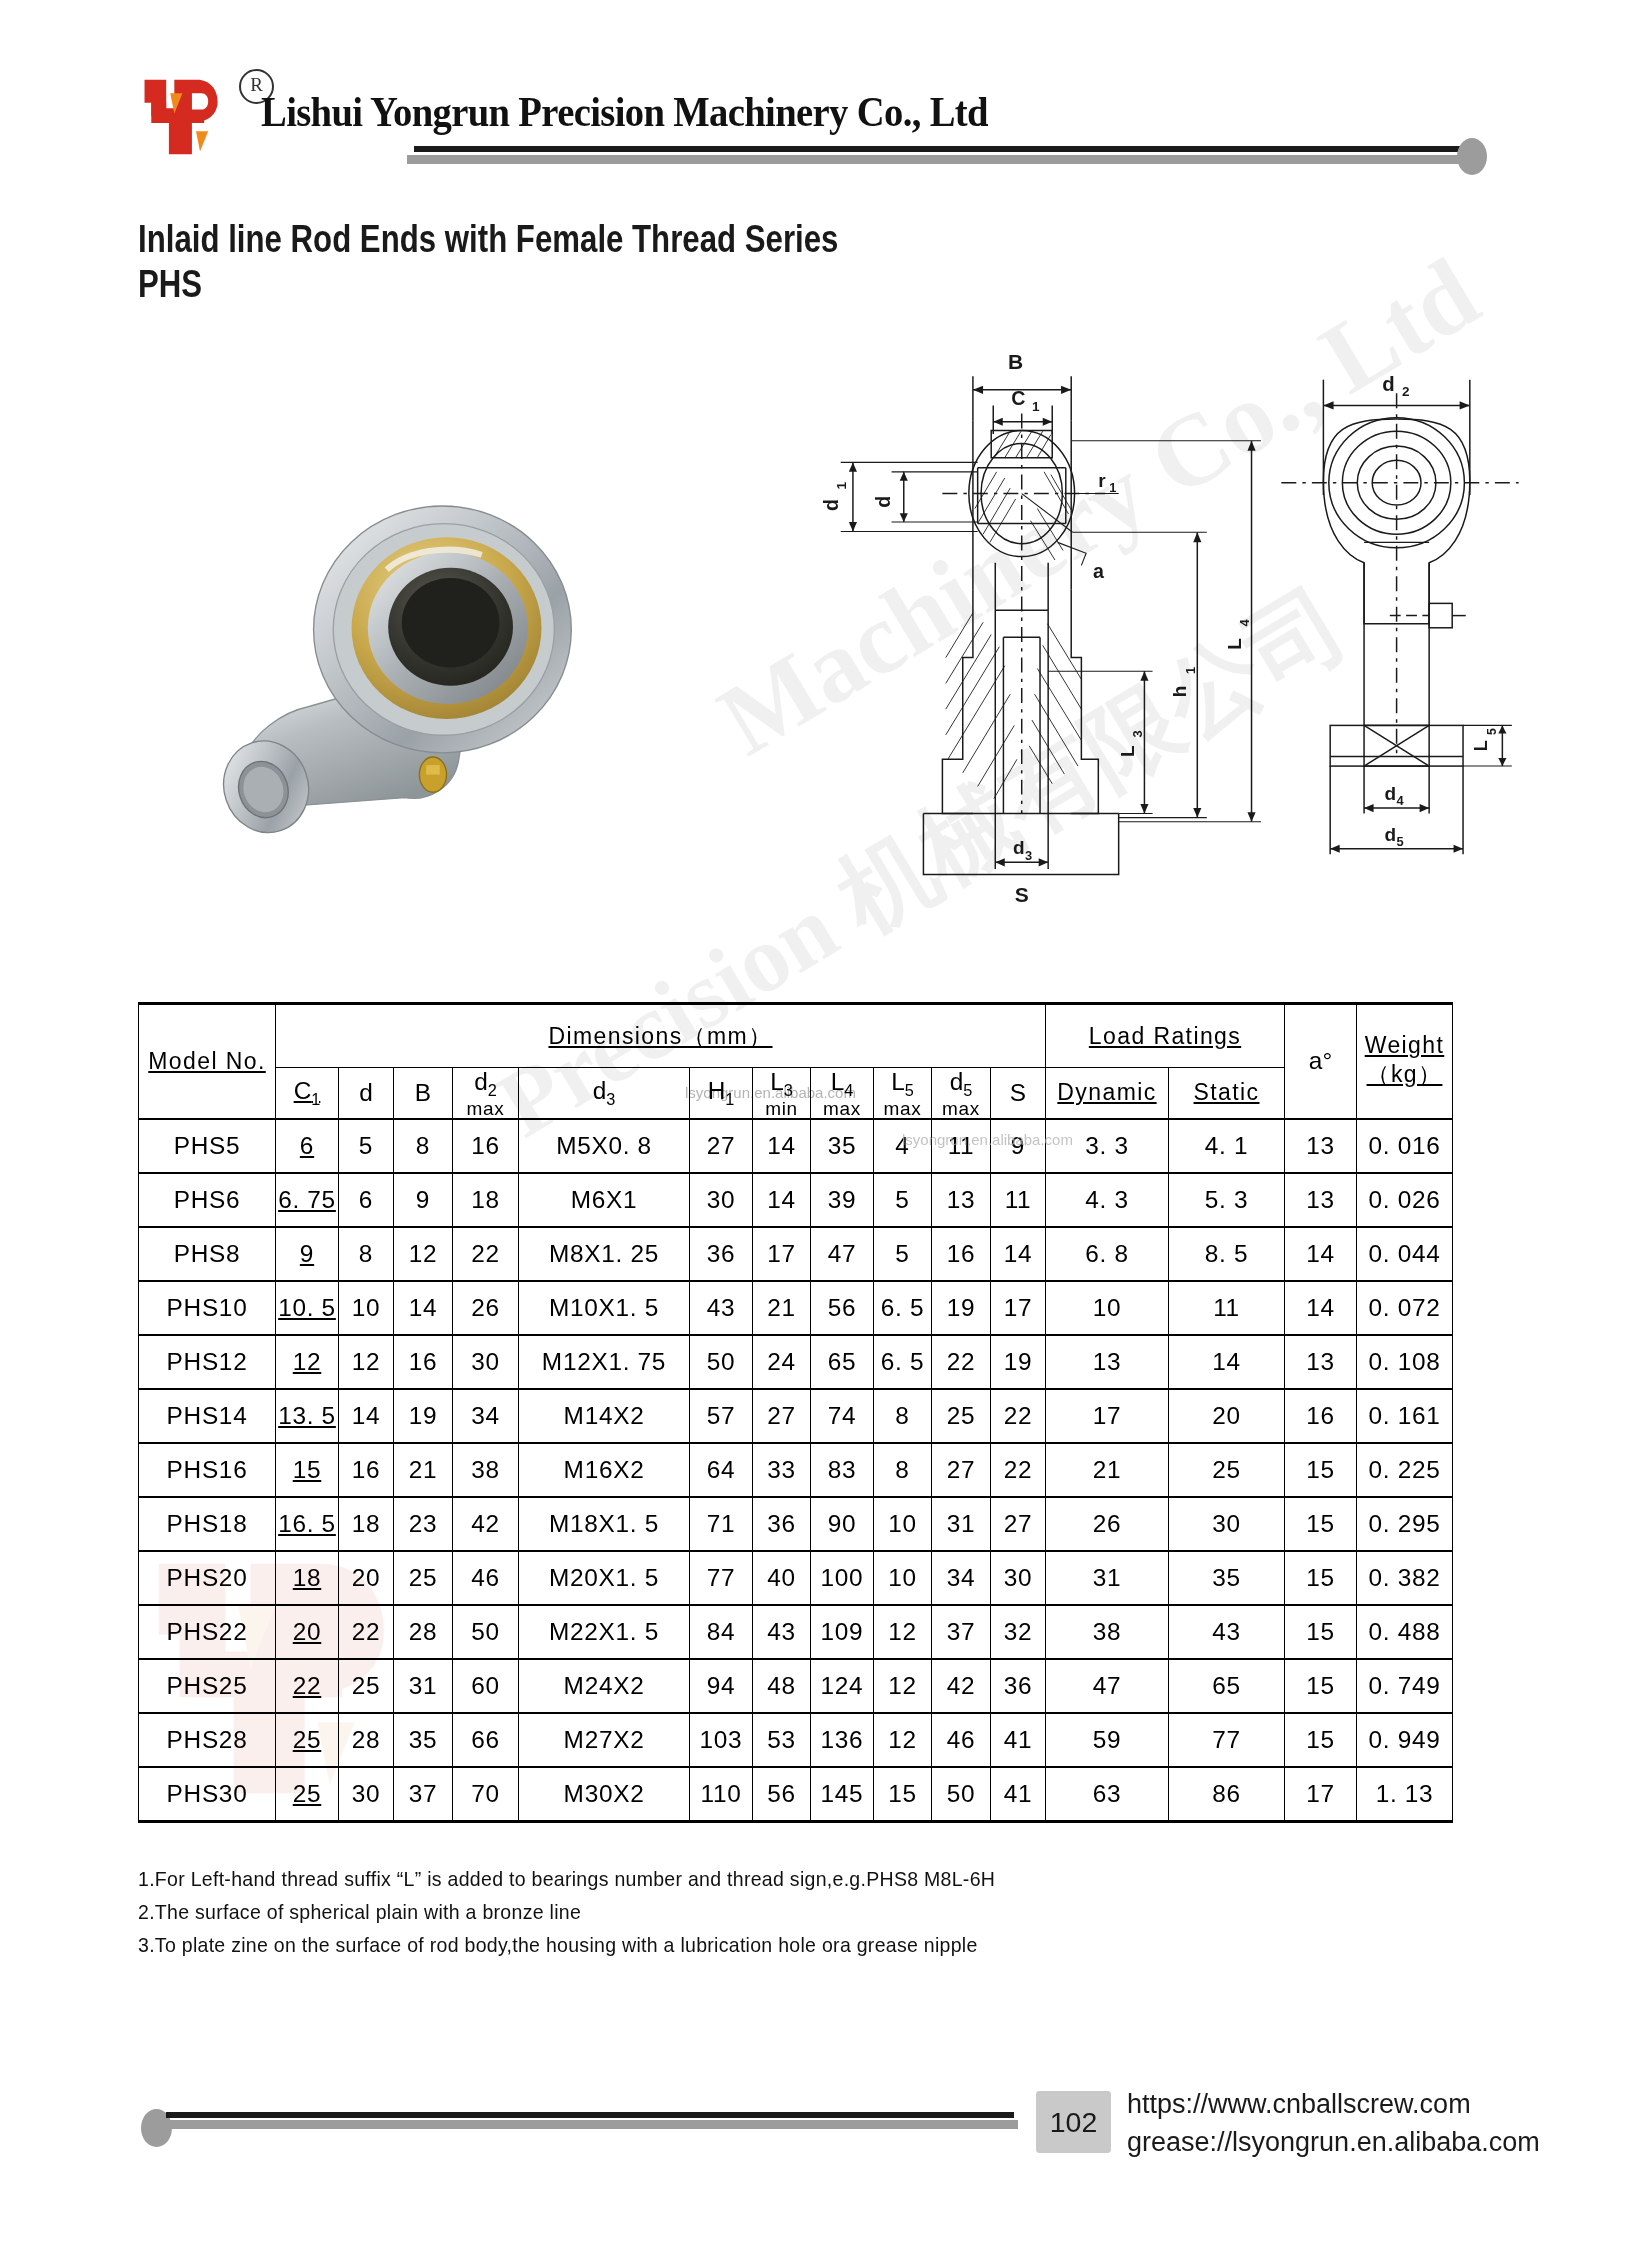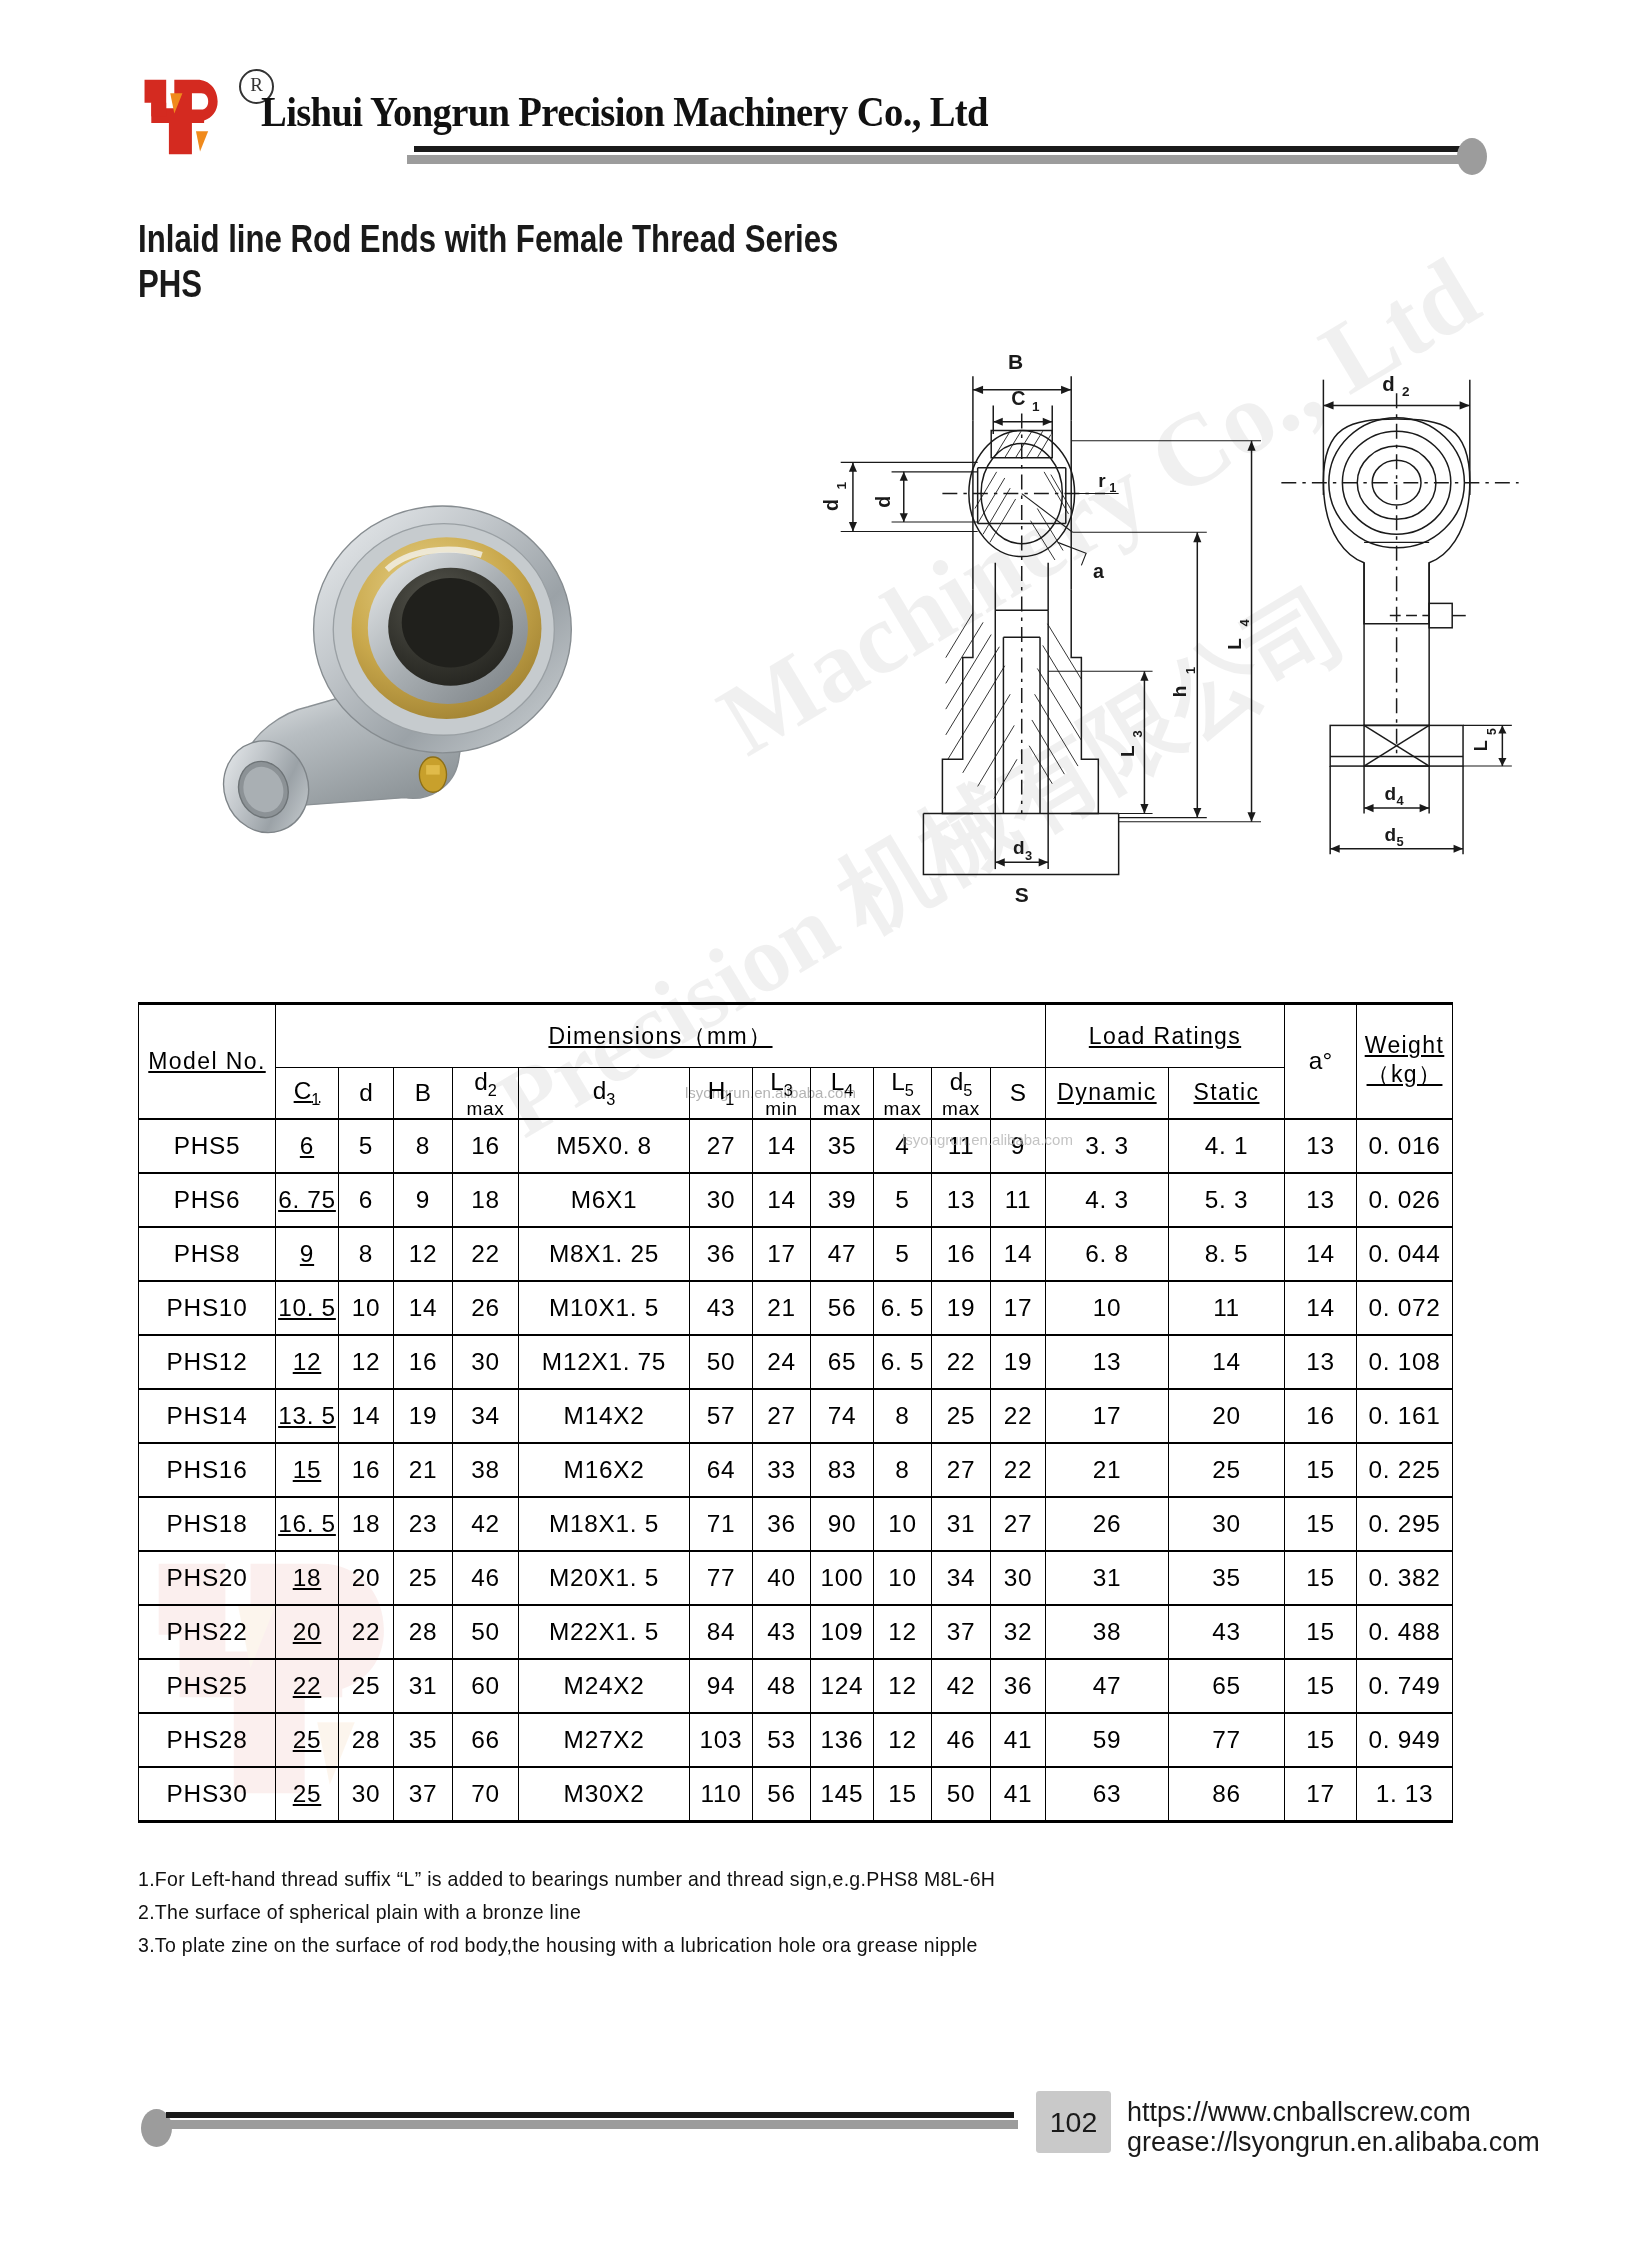--- a/index.html
+++ b/index.html
@@ -642,15 +642,15 @@
   <div class="note">2.The surface of spherical plain with a bronze line</div>
   <div class="note">3.To plate zine on the surface of rod body,the housing with a lubrication hole ora grease nipple</div>
 </div>
 
 <div id="footer"></div>
 <div id="ftr-dot"></div>
 <div id="ftr-rule-black"></div>
 <div id="ftr-rule-gray"></div>
 <div id="page-box"></div>
 <div id="page-num">102</div>
-<a class="ftr-url" id="ftr-url1" href="#" style="text-decoration:none;margin-top:8px;">https://www.cnballscrew.com</a>
+<a class="ftr-url" id="ftr-url1" href="#" style="text-decoration:none;">https://www.cnballscrew.com</a>
 <a class="ftr-url" id="ftr-url2" href="#" style="text-decoration:none;">grease://lsyongrun.en.alibaba.com</a>
 
 
 </body></html>

